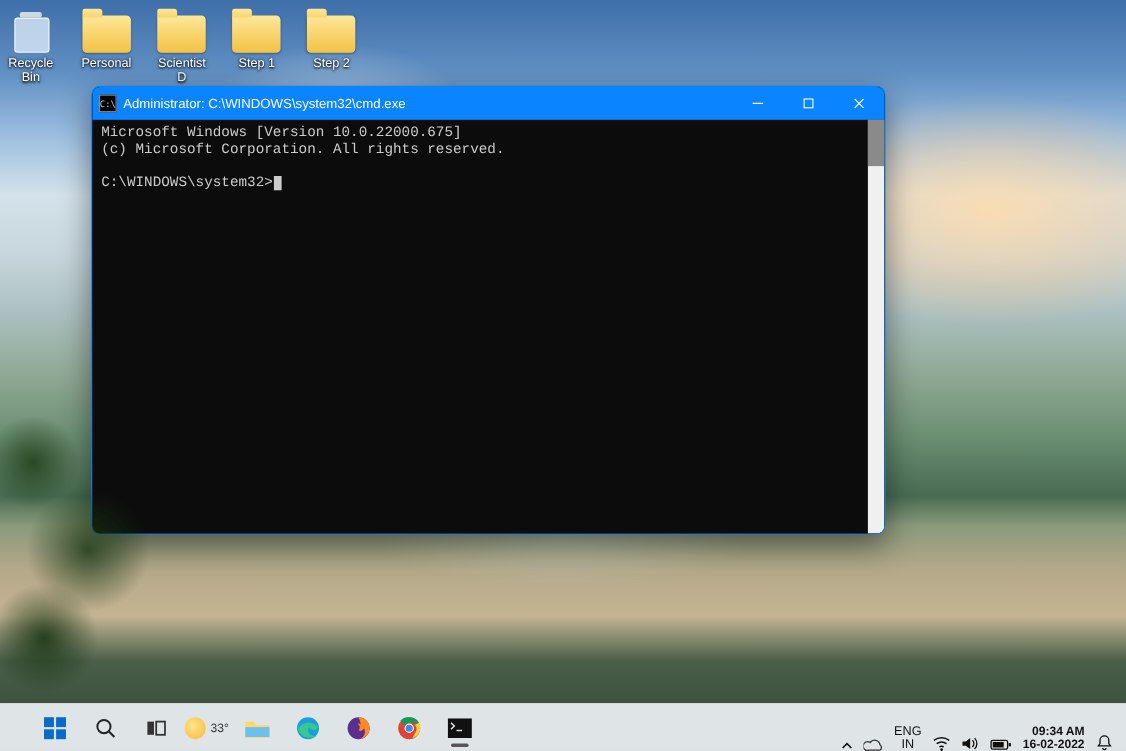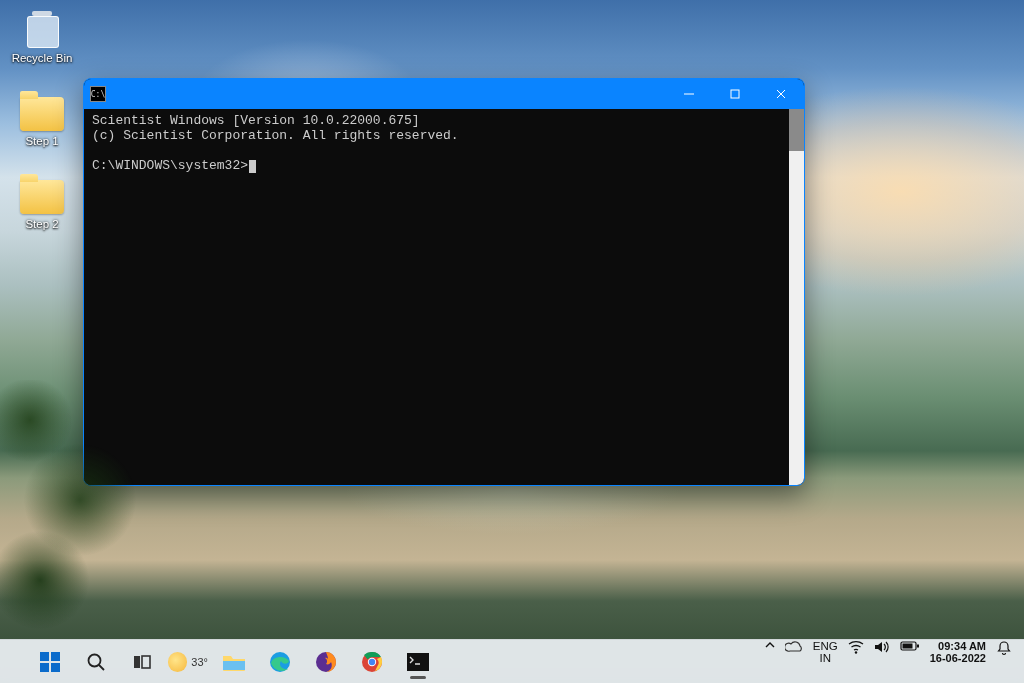--- a/index.html
+++ b/index.html
@@ -31,21 +31,21 @@
     background:
       radial-gradient(circle 60px at 30px 40px, rgba(30,60,20,.8), transparent 70%),
       radial-gradient(circle 80px at 80px 120px, rgba(25,55,18,.8), transparent 70%),
       radial-gradient(circle 70px at 40px 200px, rgba(20,50,15,.85), transparent 70%);
     pointer-events:none;
   }
 
   
   .desktop-icons {
     position: absolute; top: 4px; left: 4px;
-    display: flex; flex-direction: column; gap: 20px;
+    display: flex; flex-direction: row; gap: 20px;
     width: 80px;
   }
   .desktop-icon {
     display: flex; flex-direction: column; align-items: center;
     width: 76px; padding: 2px;
     cursor: pointer;
   }
   .desktop-icon .glyph { width: 44px; height: 44px; display:flex; align-items:center; justify-content:center; }
   .desktop-icon .label {
     font-size: 11.5px; color: #fff; text-align: center; line-height: 13px;
@@ -146,21 +146,21 @@
     width: 40px; height: 40px; display:flex; align-items:center; justify-content:center;
     border-radius: 4px; cursor:pointer;
   }
   .tb-item.active { position:relative; }
   .tb-item.active::after {
     content:""; position:absolute; bottom:3px; left:50%; transform:translateX(-50%);
     width: 16px; height: 3px; background:#555; border-radius:2px;
   }
   .tb-spacer { flex:1; }
   .tray {
-    display:flex; align-items:flex-start; gap: 10px;
+    display:flex; align-items:flex-end; gap: 10px;
     padding: 0 12px; height:100%;
     color:#111; font-size:11.5px;
   }
   .tray .chev { font-size:11px; cursor:pointer; }
   .tray .lang { text-align:center; line-height:12px; cursor:pointer; }
   .tray .clock { text-align:right; line-height:12px; cursor:pointer; font-size:11px;font-weight:bold; }
   .tray .gly { cursor:pointer; display:flex; align-items:center; }
   .weather {
     display:flex; align-items:center; gap:4px;
     min-width: 40px; justify-content:center;
@@ -181,53 +181,66 @@
   <div class="desktop-icon">
     <div class="glyph">
         <div class="bin"></div>
       </div>
     <div class="label">Recycle Bin</div>
   </div>
   <div class="desktop-icon">
     <div class="glyph">
         <div class="folder"></div>
       </div>
+    <div class="label">Personal</div>
+  </div>
+  <div class="desktop-icon">
+    <div class="glyph">
+        <div class="folder"></div>
+      </div>
+    <div class="label">Scientist D</div>
+  </div>
+  <div class="desktop-icon">
+    <div class="glyph">
+        <div class="folder"></div>
+      </div>
     <div class="label">Step 1</div>
   </div>
   <div class="desktop-icon">
     <div class="glyph">
         <div class="folder"></div>
       </div>
     <div class="label">Step 2</div>
   </div>
 </div>
 
 <div class="window">
   <div class="titlebar">
     <div class="app-icon">C:\</div>
+    <span>Administrator: C:\WINDOWS\system32\cmd.exe</span>
     <div class="spacer"></div>
     <div class="win-btn">
       <svg width="10" height="10" viewBox="0 0 10 10">
           <path d="M0 5h10" stroke="#fff" stroke-width="1"></path>
         </svg>
     </div>
     <div class="win-btn">
       <svg width="10" height="10" viewBox="0 0 10 10">
           <rect x="1" y="1" width="8" height="8" fill="none" stroke="#fff" stroke-width="1"></rect>
         </svg>
     </div>
     <div class="win-btn close">
       <svg width="10" height="10" viewBox="0 0 10 10">
           <path d="M1 1l8 8M9 1l-8 8" stroke="#fff" stroke-width="1"></path>
         </svg>
     </div>
   </div>
   <div class="terminal-wrap">
-    <div class="terminal"><span>Scientist Windows [Version 10.0.22000.675]</span>
-<span>(c) Scientist Corporation. All rights reserved.</span>
+    <div class="terminal"><span>Microsoft Windows [Version 10.0.22000.675]</span>
+<span>(c) Microsoft Corporation. All rights reserved.</span>
 
 <span class="prompt-line">C:\WINDOWS\system32&gt;</span><span class="cursor"></span></div>
     <div class="scroll-track">
       <div class="scroll-thumb"></div>
     </div>
   </div>
 </div>
 
 <div class="taskbar">
   <div class="tb-left">
@@ -321,21 +334,21 @@
     </span>
     <span class="gly">
       <svg width="20" height="12" viewBox="0 0 20 12">
         <rect x="1" y="2" width="15" height="8" rx="1.5" fill="none" stroke="#111" stroke-width="1.2"></rect>
           <rect x="17" y="4.5" width="2" height="3" fill="#111"></rect>
           <rect x="2.5" y="3.5" width="10" height="5" fill="#111"></rect>
       </svg>
     </span>
     <div class="clock">
       <div>09:34 AM</div>
-      <div>16-06-2022</div>
+      <div>16-02-2022</div>
     </div>
     <span class="gly">
       <svg width="16" height="16" viewBox="0 0 16 16">
         <path d="M8 2a4 4 0 0 1 4 4v3l1.5 2h-11L4 9V6a4 4 0 0 1 4-4z" fill="none" stroke="#111" stroke-width="1.2"></path>
           <path d="M6.5 13a1.5 1.5 0 0 0 3 0" fill="none" stroke="#111" stroke-width="1.2"></path>
       </svg>
     </span>
   </div>
 </div>
 

